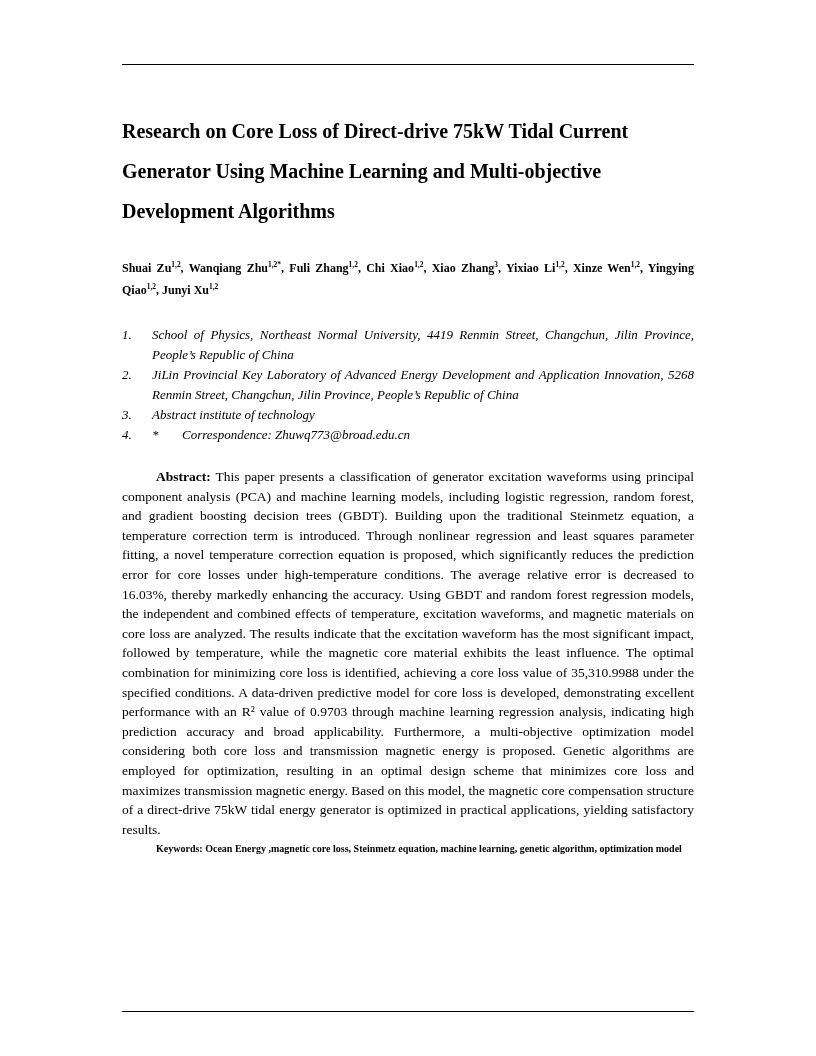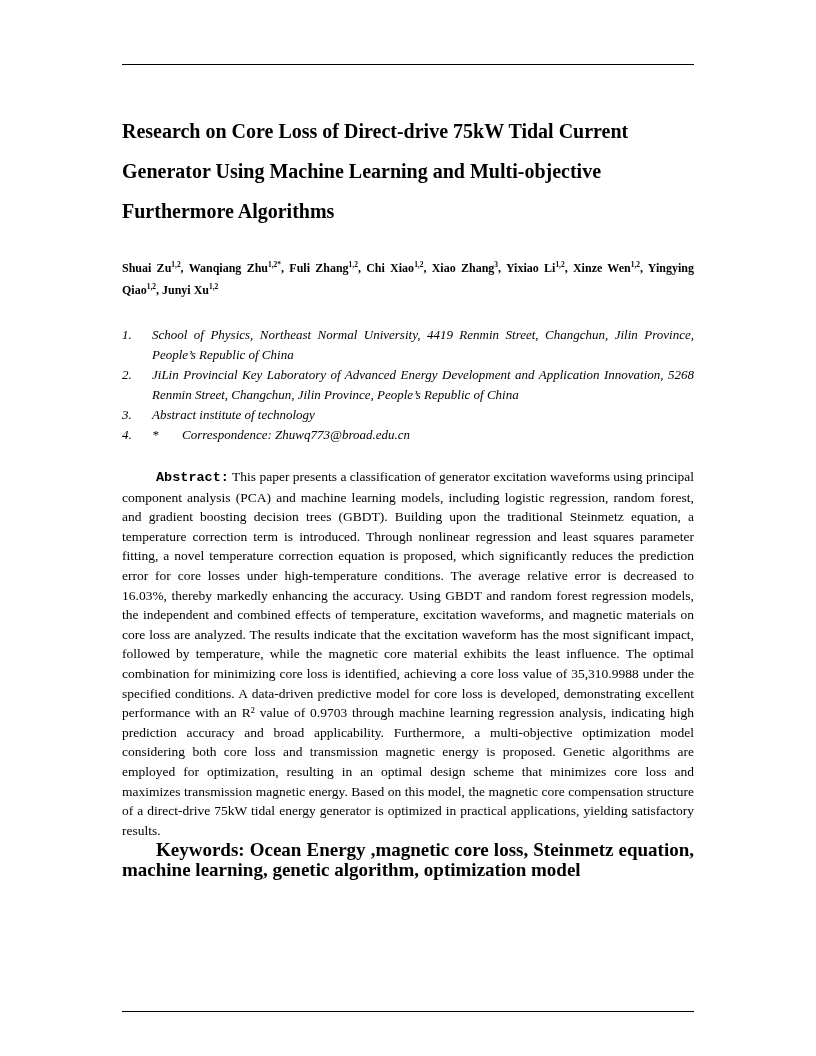--- a/index.html
+++ b/index.html
@@ -45,23 +45,23 @@
   .aff-num { flex:0 0 30px; }
   .aff-star { flex:0 0 30px; }
   .aff-text { flex:1; text-align:justify; }
   .abstract {
     margin-top:22px;
     font-size:13.5px;
     line-height:19.6px;
     text-align:justify;
     text-indent:34px;
   }
-  .abstract .abstract-label { font-weight:bold;font-family:Liberation Mono, monospace; }
+  .abstract .abstract-label { font-weight:bold; }
   .keywords {
-    font-size:19px;
+    font-size:10px;
     line-height:19.6px;
     text-align:justify;
     text-indent:34px;
     font-weight:bold;
   }
   .bottom-rule {
     position:absolute;
     left:122px; right:122px; bottom:44px;
     border:none;
     border-top:1.6px solid #000;
@@ -70,21 +70,21 @@
 </head>
 <body>
 
 <div class="page">
 
   <hr class="rule">
 
   <div class="title-block">
     <div>Research on Core Loss of Direct-drive 75kW Tidal Current</div>
     <div>Generator Using Machine Learning and Multi-objective</div>
-    <div>Furthermore Algorithms</div>
+    <div>Development Algorithms</div>
   </div>
 
   <div class="authors"><span>Shuai Zu<sup>1,2</sup></span>, <span>Wanqiang Zhu<sup>1,2*</sup></span>, <span>Fuli Zhang<sup>1,2</sup></span>, <span>Chi Xiao<sup>1,2</sup></span>, <span>Xiao Zhang<sup>3</sup></span>, <span>Yixiao Li<sup>1,2</sup></span>, <span>Xinze Wen<sup>1,2</sup></span>, <span>Yingying Qiao<sup>1,2</sup></span>, <span>Junyi Xu<sup>1,2</sup></span></div>
 
   <div class="affiliations">
     <div class="aff-row">
       <span class="aff-num">1.</span>
       <span class="aff-text">School of Physics, Northeast Normal University, 4419 Renmin Street, Changchun, Jilin Province, People’s Republic of China</span>
     </div>
     <div class="aff-row">

